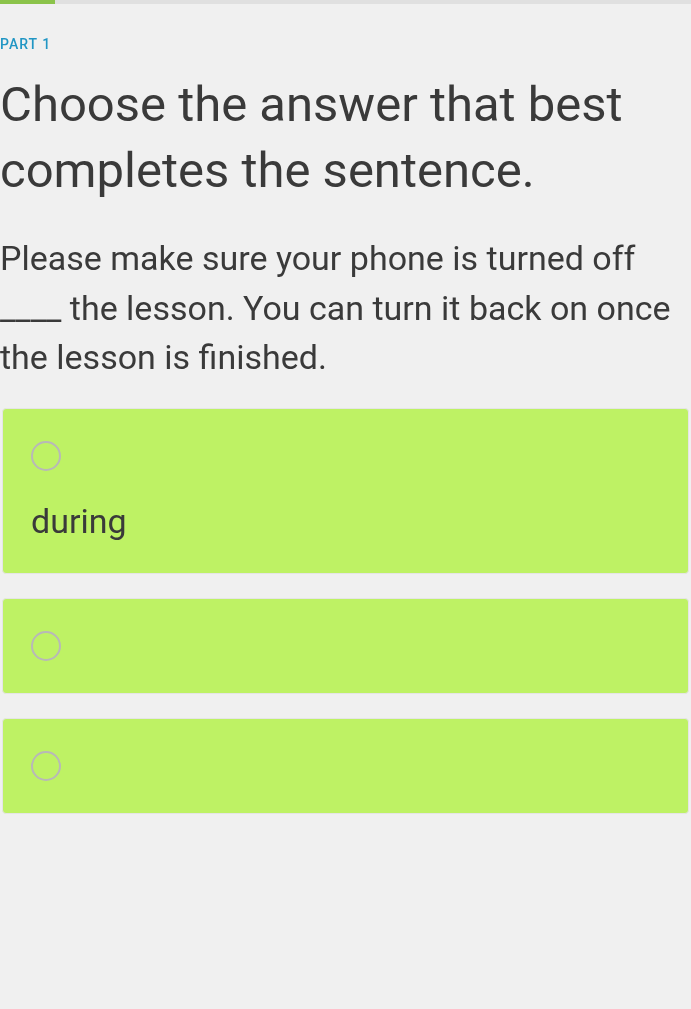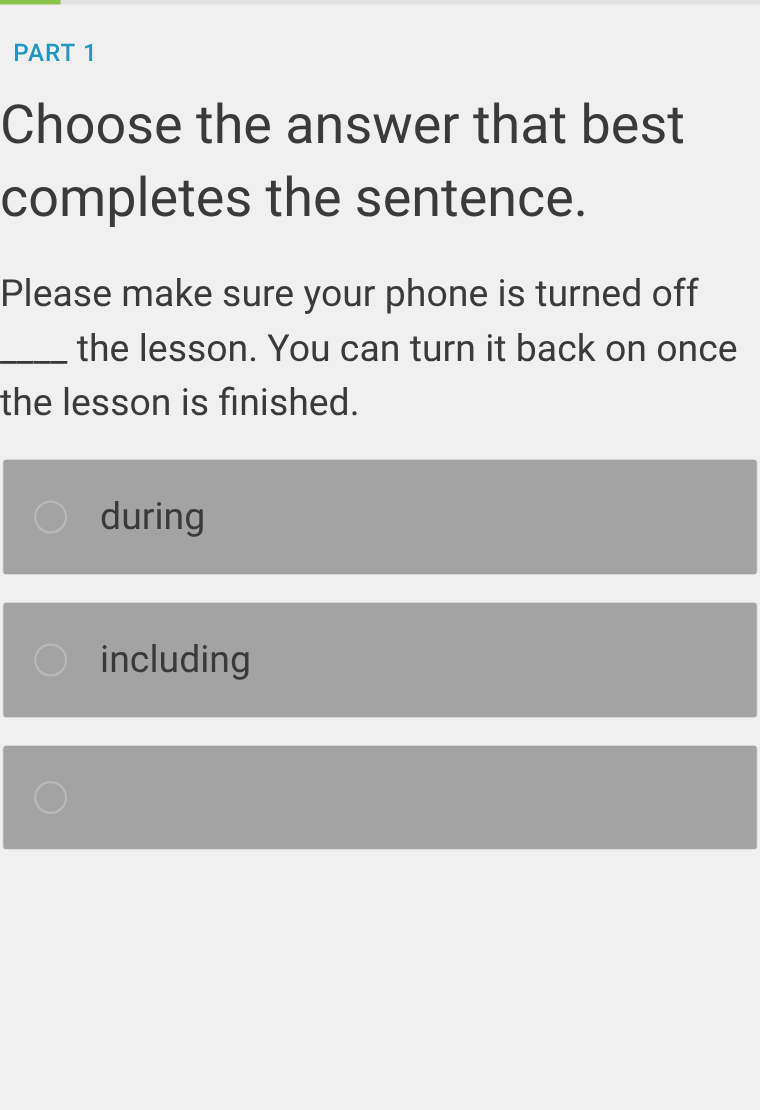--- a/index.html
+++ b/index.html
@@ -23,25 +23,25 @@
     .progress-fill {
       height: 100%;
       width: 8%;
       background: #8bc34a;
     }
     .content {
       padding: 0;
     }
     .part-label {
       color: #2196c4;
-      font-size: 22px;
+      font-size: 14px;
       font-weight: 500;
       letter-spacing: 1px;
       padding: 32px 0 20px 0;
-      margin-left: 12px;
+      margin-left: 0;
     }
     .instruction {
       color: #3a3a3a;
       font-size: 49px;
       font-weight: 400;
       line-height: 1.35;
       padding: 0 0 30px 0;
     }
     .question-text {
       color: #3a3a3a;
@@ -50,28 +50,29 @@
       line-height: 1.45;
       padding: 0 4px 26px 0;
     }
     .options {
       display: flex;
       flex-direction: column;
       gap: 24px;
       padding: 0 2px 0 2px;
     }
     .option {
-      background: #a3a3a3;
+      background: #bef264;
       border: 1px solid #e5e5e5;
       border-radius: 4px;
       padding: 32px 28px;
       display: flex;
-      align-items: center;
+      align-items: flex-start;
       gap: 30px;
       cursor: pointer;
+      flex-direction: column;
     }
     .radio-circle {
       width: 30px;
       height: 30px;
       border: 2px solid #b8b8b8;
       border-radius: 50%;
       flex-shrink: 0;
     }
     .option-text {
       color: #3a3a3a;
@@ -91,19 +92,18 @@
   <div class="instruction">Choose the answer that best completes the sentence.</div>
   <div class="question-text">Please make sure your phone is turned off ____ the lesson. You can turn it back on once the lesson is finished.</div>
 
   <div class="options">
     <div class="option">
       <div class="radio-circle"></div>
       <div class="option-text">during</div>
     </div>
     <div class="option">
       <div class="radio-circle"></div>
-      <div class="option-text">including</div>
     </div>
     <div class="option">
       <div class="radio-circle"></div>
     </div>
   </div>
 </div>
 
 </body></html>

